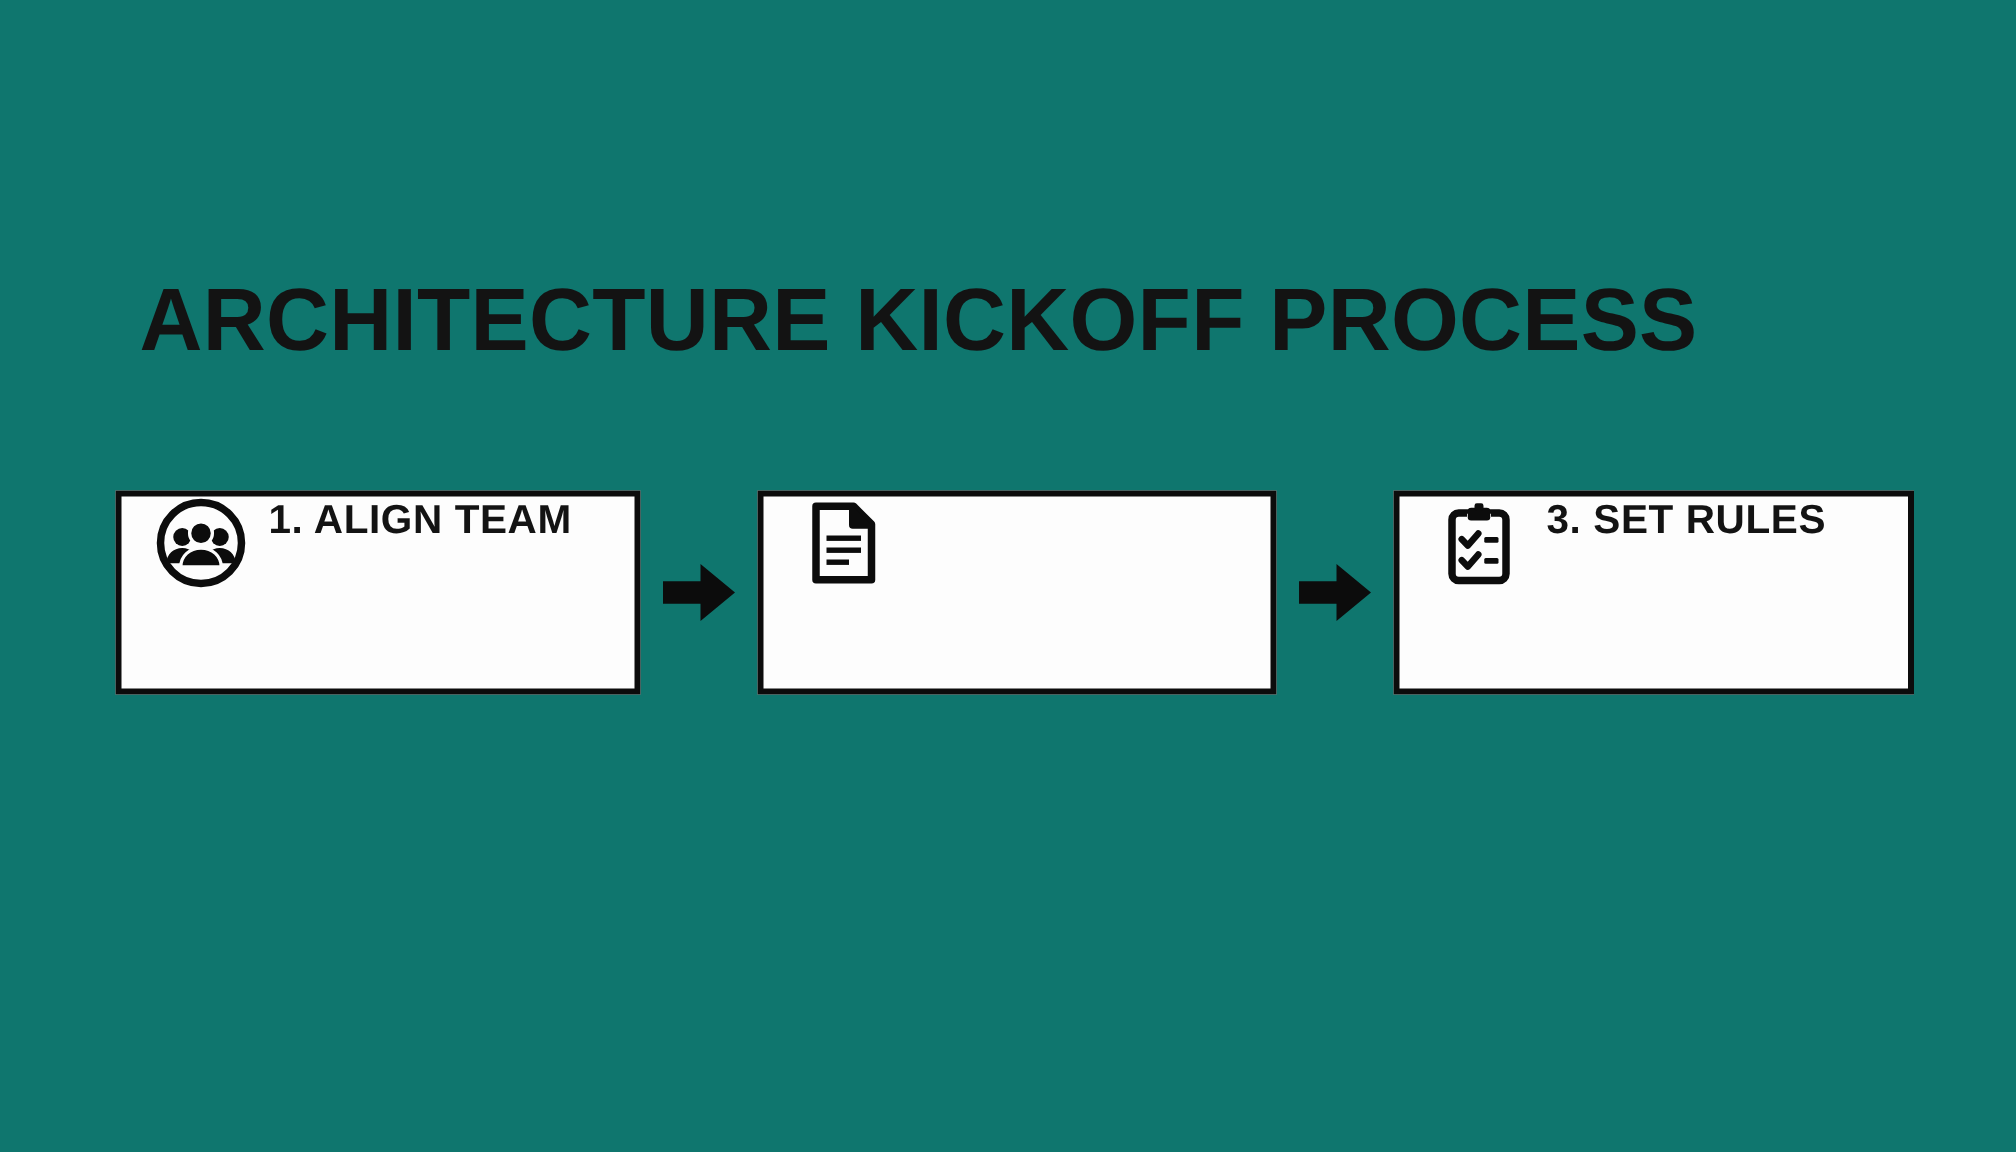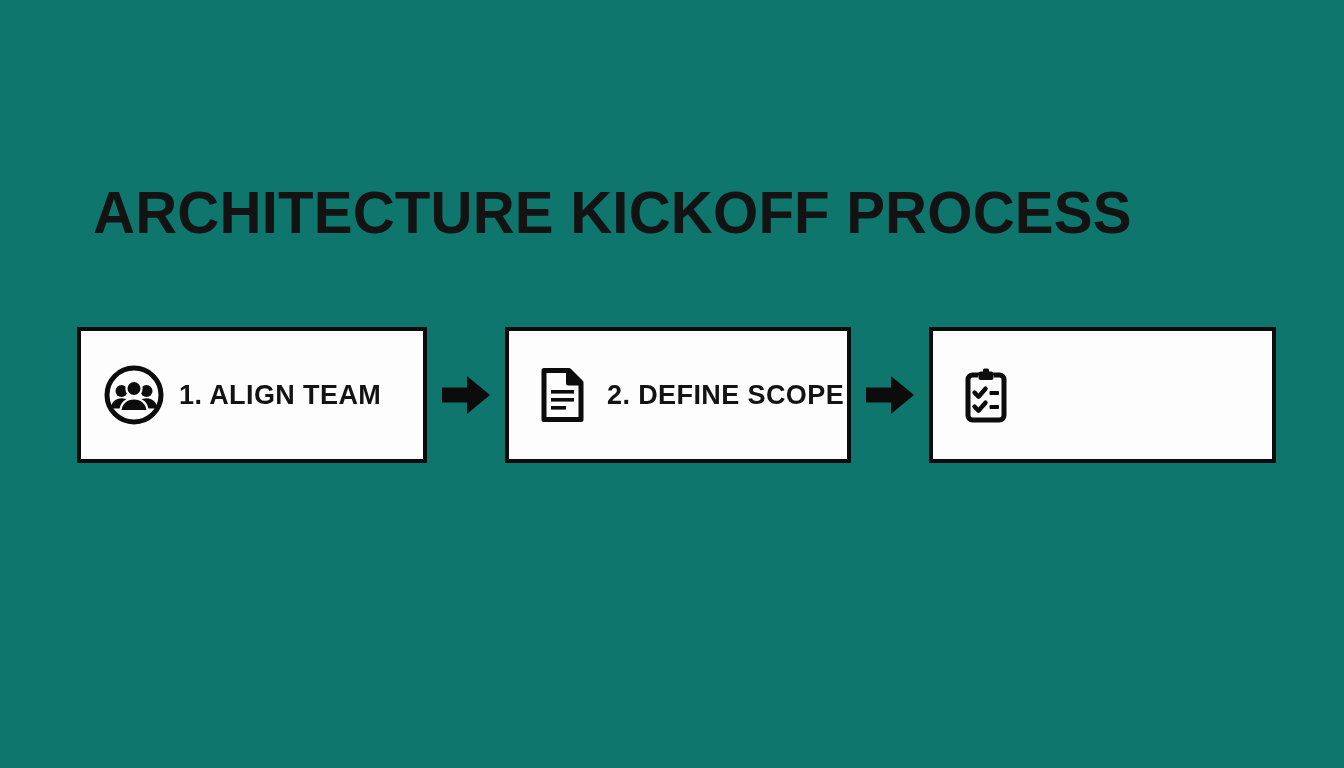--- a/index.html
+++ b/index.html
@@ -51,21 +51,20 @@
     align-items: center;
   }
 
   .step-box {
     box-sizing: border-box;
     height: 136px;
     border: 4px solid #0c0c0c;
     background: #fdfdfd;
     display: flex;
     flex-direction: row;
-    align-items: center;
     padding-left: 22px;
     flex: 0 0 auto;
   }
   .step-box.w1 { width: 350px; }
   .step-box.w2 { width: 346px; }
   .step-box.w3 { width: 347px; }
 
   .step-icon {
     flex: 0 0 auto;
     width: 62px;
@@ -135,21 +134,20 @@
       <span class="step-icon">
         <svg width="62" height="62" viewBox="0 0 62 62" aria-hidden="true">
           <path d="M13 6.5 H38 L50 18.5 V55.5 H13 Z" fill="none" stroke="#0c0c0c" stroke-width="5" stroke-linejoin="round"></path>
           <path d="M37.5 7 V19 H49.5" fill="none" stroke="#0c0c0c" stroke-width="5" stroke-linejoin="round"></path>
           <path d="M38 7 L50 19 H38 Z" fill="#0c0c0c"></path>
           <rect x="20" y="26" width="23" height="3.6" fill="#0c0c0c"></rect>
           <rect x="20" y="34" width="23" height="3.6" fill="#0c0c0c"></rect>
           <rect x="20" y="42" width="15" height="3.6" fill="#0c0c0c"></rect>
         </svg>
       </span>
-      <span class="step-label">2. DEFINE SCOPE</span>
     </div>
 
     <div class="arrow-cell">
       <span>
         <svg width="52" height="52" viewBox="0 0 52 52" aria-hidden="true">
           <path d="M2 18.5 H27 V7 L50 26 L27 45 V33.5 H2 Z" fill="#0c0c0c"></path>
         </svg>
       </span>
     </div>
 
@@ -161,16 +159,17 @@
           <rect x="23.5" y="7.5" width="15" height="8.5" rx="2.2" fill="#0c0c0c"></rect>
           <rect x="28" y="4.5" width="6" height="5" rx="1.6" fill="#0c0c0c"></rect>
 
           <path d="M19.5 28.5 l4 4.2 l7 -8" fill="none" stroke="#0c0c0c" stroke-width="4.4" stroke-linecap="round" stroke-linejoin="round"></path>
           <rect x="34.5" y="27" width="9.5" height="3.9" rx="1" fill="#0c0c0c"></rect>
 
           <path d="M19.5 42.5 l4 4.2 l7 -8" fill="none" stroke="#0c0c0c" stroke-width="4.4" stroke-linecap="round" stroke-linejoin="round"></path>
           <rect x="34.5" y="41" width="9.5" height="3.9" rx="1" fill="#0c0c0c"></rect>
         </svg>
       </span>
+      <span class="step-label">3. SET RULES</span>
     </div>
 
   </div>
 </div>
 
 </body></html>

